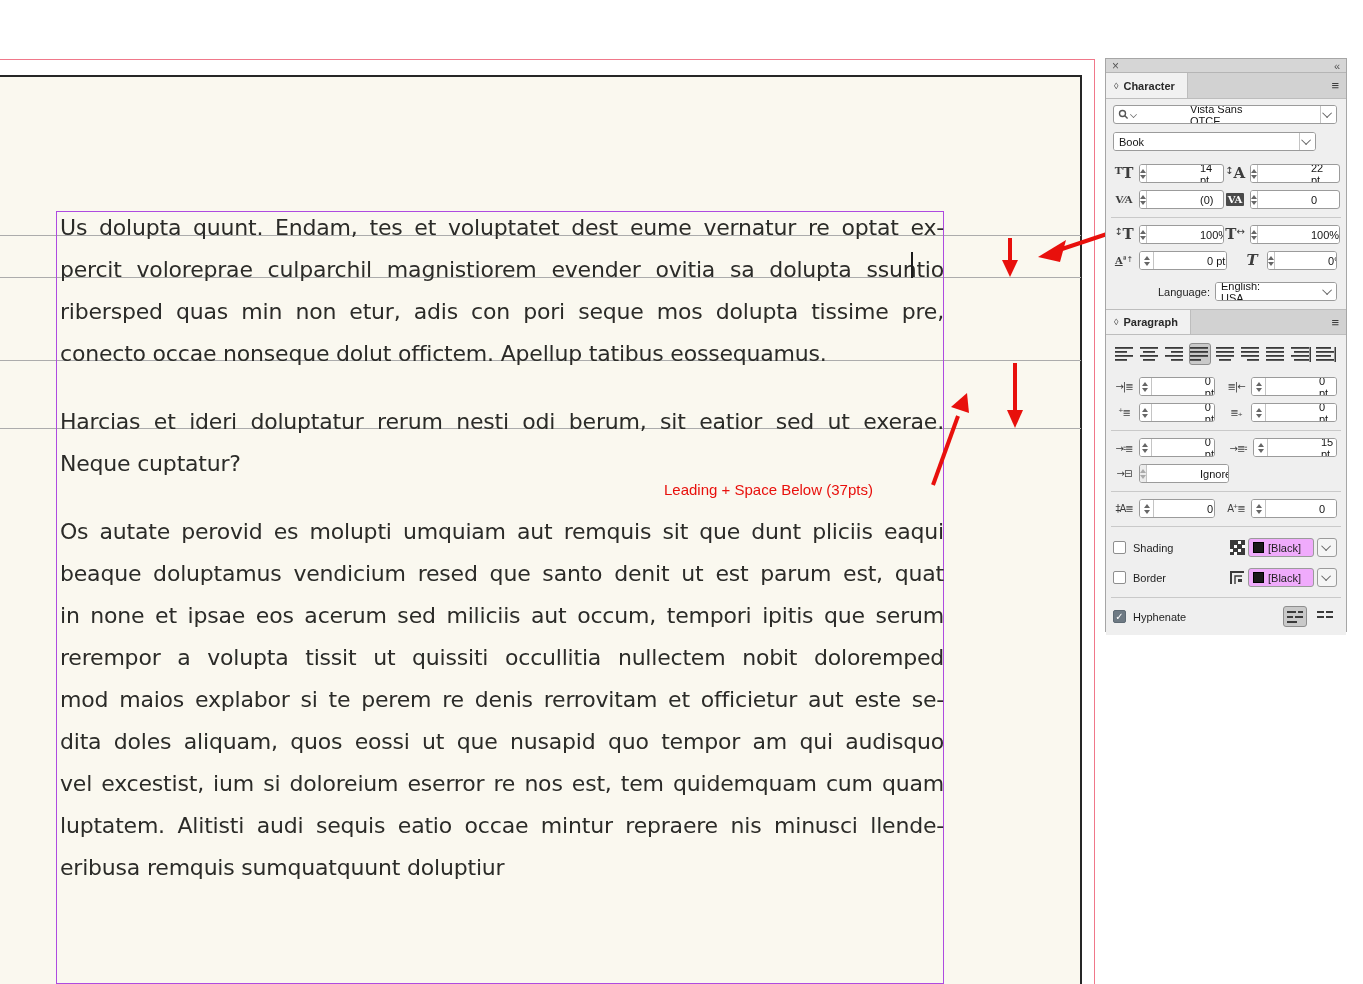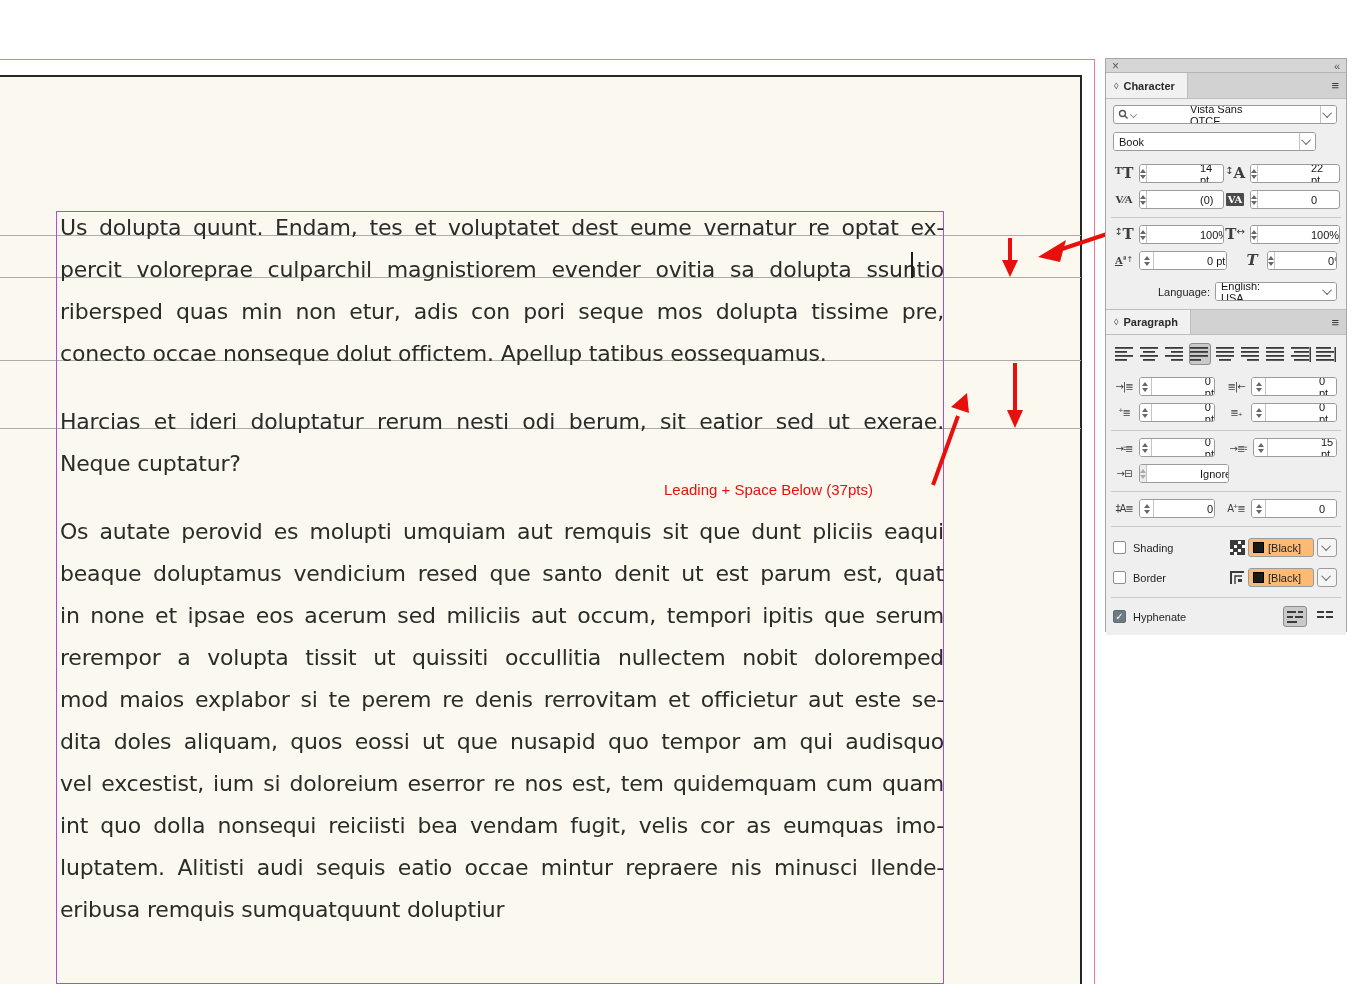--- a/index.html
+++ b/index.html
@@ -82,21 +82,21 @@
   .spine-gap { margin-left:auto; }
 
   
   .check-row { display:flex; align-items:center; margin-top:11px; }
   .checkbox { width:13px; height:13px; border:1px solid #8E8E8E; border-radius:2px; background:#fff; margin-right:7px; }
   .checkbox.checked { background:#6E7A84; border-color:#5E6A74; color:#fff; font-size:10px;
                       display:flex; align-items:center; justify-content:center; line-height:10px; }
   .swatch-combo { display:flex; align-items:center; margin-left:auto; gap:3px; }
   .mini-icon { width:15px; height:15px; flex:none; }
   .black-combo { display:flex; align-items:center; height:19px; border:1px solid #9B9B9B;
-                 border-radius:3px; background:#fdba74; padding:0 4px; gap:4px; width:66px; }
+                 border-radius:3px; background:#f0abfc; padding:0 4px; gap:4px; width:66px; }
   .black-sq { width:11px; height:11px; background:#1a1a1a; border:1px solid #000; flex:none; }
   .chev-btn { width:20px; height:19px; border:1px solid #9B9B9B; border-radius:3px; background:#F5F5F5;
               display:flex; align-items:center; justify-content:center; }
   .hyph-icons { margin-left:auto; display:flex; gap:6px; align-items:center; }
   .hyph-btn { width:24px; height:21px; display:flex; align-items:center; justify-content:center; border-radius:3px; }
   .hyph-btn.selected { background:#C9C9C9; border:1px solid #8E8E8E; }
 
   .tiny-x { font-size:12px; }
 </style>
 </head>
@@ -126,21 +126,20 @@
           <div class="tline tlast">Neque cuptatur?</div>
         </div>
         <div class="para">
           <div class="tline">Os autate perovid es molupti umquiam aut remquis sit que dunt pliciis eaqui</div>
           <div class="tline">beaque doluptamus vendicium resed que santo denit ut est parum est, quat</div>
           <div class="tline">in none et ipsae eos acerum sed miliciis aut occum, tempori ipitis que serum</div>
           <div class="tline">rerempor a volupta tissit ut quissiti occullitia nullectem nobit doloremped</div>
           <div class="tline">mod maios explabor si te perem re denis rerrovitam et officietur aut este se-</div>
           <div class="tline">dita doles aliquam, quos eossi ut que nusapid quo tempor am qui audisquo</div>
           <div class="tline">vel excestist, ium si doloreium eserror re nos est, tem quidemquam cum quam</div>
-          <div class="tline">int quo dolla nonsequi reiciisti bea vendam fugit, velis cor as eumquas imo-</div>
           <div class="tline">luptatem. Alitisti audi sequis eatio occae mintur repraere nis minusci llende-</div>
           <div class="tline tlast">eribusa remquis sumquatquunt doluptiur</div>
         </div>
       </div>
   </div>
   <div class="caret"></div>
 
   <div class="red-label">Leading + Space Below (37pts)</div>
   <svg class="annot" viewBox="0 0 1363 984">
 

